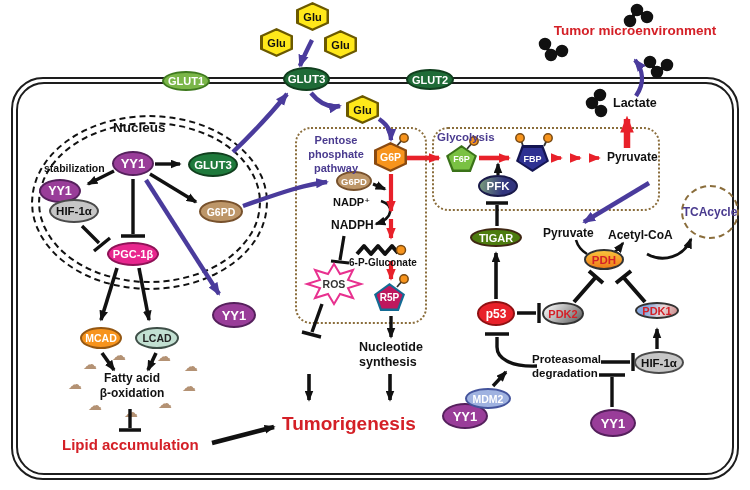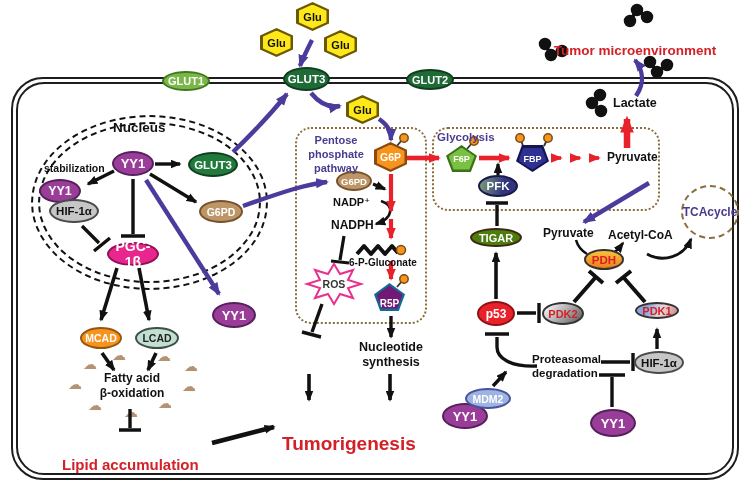--- a/index.html
+++ b/index.html
@@ -18,21 +18,21 @@
   .ell{border-radius:50%;display:flex;align-items:center;justify-content:center;
        font-weight:bold;color:#fff;border:2px solid #333;box-sizing:border-box;
        z-index:10;text-align:center;}
   .shape{z-index:10;}
   .shape .inner{position:absolute;left:2.5px;top:2.5px;right:2.5px;bottom:2.5px;
        display:flex;align-items:center;justify-content:center;font-weight:bold;}
   .hex,.hex .inner{clip-path:polygon(50% 0,100% 26%,100% 74%,50% 100%,0 74%,0 26%);}
   .pent,.pent .inner{clip-path:polygon(50% 0,100% 40%,80% 100%,20% 100%,0 40%);}
   .penti,.penti .inner{clip-path:polygon(18% 0,82% 0,100% 60%,50% 100%,0 60%);}
   .txt{font-weight:bold;color:#111;z-index:11;}
-  .red{color:#d42027;margin-top:20px;}
+  .red{color:#d42027;}
   .purp{color:#4a3b8f;}
   .puff{position:absolute;color:#b49274;font-size:14px;z-index:3;}
   svg.lay{position:absolute;left:0;top:0;z-index:6;}
 </style>
 </head>
 <body>
 
 <div id="fig">
 
   <div class="abs cell-outer" style="left:11px;top:77px;width:724px;height:399px;"></div>
@@ -196,21 +196,21 @@
   <div class="abs ell" style="left:283px;top:67px;width:47px;height:24px;background:#1f6b37;border-color:#113f1e;font-size:11.5px;">GLUT3</div>
   <div class="abs ell" style="left:406px;top:69px;width:48px;height:21px;background:#1f6b37;border-color:#113f1e;font-size:11px;">GLUT2</div>
 
   <div class="abs txt" style="left:113px;top:120px;font-size:13.5px;">Nucleus</div>
   <div class="abs txt" style="left:44px;top:162px;font-size:10.5px;">stabilization</div>
   <div class="abs ell" style="left:112px;top:151px;width:42px;height:25px;background:#993d99;border-color:#55205c;font-size:13px;">YY1</div>
   <div class="abs ell" style="left:39px;top:179px;width:42px;height:24px;background:#993d99;border-color:#55205c;font-size:12.5px;">YY1</div>
   <div class="abs ell" style="left:49px;top:199px;width:50px;height:24px;background:#c6c6c6;border-color:#4a4a4a;color:#111;font-size:11.5px;">HIF-1α</div>
   <div class="abs ell" style="left:188px;top:152px;width:50px;height:25px;background:#1f7a3c;border-color:#113f1e;font-size:11.5px;">GLUT3</div>
   <div class="abs ell" style="left:199px;top:200px;width:44px;height:23px;background:#bd9668;border-color:#77512c;font-size:10.5px;">G6PD</div>
-  <div class="abs ell" style="left:107px;top:242px;width:52px;height:24px;background:#e8268e;border-color:#8f1257;font-size:14px;">PGC-1β</div>
+  <div class="abs ell" style="left:107px;top:242px;width:52px;height:24px;background:#e8268e;border-color:#8f1257;font-size:11px;">PGC-1β</div>
 
   <div class="abs ell" style="left:212px;top:302px;width:44px;height:26px;background:#993d99;border-color:#55205c;font-size:13px;">YY1</div>
   <div class="abs shape hex" style="left:346px;top:95px;width:33px;height:29px;background:#6b5900;">
     <div class="inner" style="background:#ffe81a;color:#111;font-size:11px;">
         <span>Glu</span>
       </div>
     </div>
 
   <div class="abs ell" style="left:80px;top:327px;width:42px;height:22px;background:#f7941d;border-color:#945712;font-size:10.5px;">MCAD</div>
   <div class="abs ell" style="left:135px;top:327px;width:44px;height:22px;background:#c2e0d2;border-color:#3f4f48;color:#222;font-size:10.5px;">LCAD</div>
@@ -222,21 +222,21 @@
   <span class="puff" style="left:112px;top:347px;">☁</span>
   <span class="puff" style="left:157px;top:348px;">☁</span>
   <span class="puff" style="left:184px;top:358px;">☁</span>
   <span class="puff" style="left:68px;top:376px;">☁</span>
   <span class="puff" style="left:182px;top:378px;">☁</span>
   <span class="puff" style="left:88px;top:397px;">☁</span>
   <span class="puff" style="left:124px;top:404px;">☁</span>
   <span class="puff" style="left:158px;top:395px;">☁</span>
   <div class="abs txt red" style="left:62px;top:436px;font-size:15px;">Lipid accumulation</div>
 
-  <div class="abs txt" style="left:349px;top:340px;width:84px;text-align:center;font-size:12.5px;line-height:15px;">
+  <div class="abs txt" style="left:359px;top:340px;width:84px;text-align:left;font-size:12.5px;line-height:15px;">
     <div>Nucleotide</div>
       <div>synthesis</div>
   </div>
   <div class="abs txt red" style="left:282px;top:413px;font-size:19px;">Tumorigenesis</div>
 
   <div class="abs txt purp" style="left:299px;top:133px;width:74px;text-align:center;font-size:11px;line-height:14px;">
     <div>Pentose</div>
       <div>phosphate</div>
       <div>pathway</div>
   </div>
@@ -244,21 +244,21 @@
     <div class="inner" style="background:#f7941d;color:#fff;font-size:10.5px;">
         <span>G6P</span>
       </div>
     </div>
   <div class="abs ell" style="left:336px;top:171px;width:36px;height:20px;background:#bd9668;border-color:#77512c;font-size:9.5px;">G6PD</div>
   <div class="abs txt" style="left:333px;top:196px;font-size:11px;">NADP⁺</div>
   <div class="abs txt" style="left:331px;top:218px;font-size:12px;">NADPH</div>
   <div class="abs txt" style="left:349px;top:257px;font-size:10px;">6-P-Gluconate</div>
   <div class="abs txt" style="left:318px;top:278px;width:32px;text-align:center;font-size:10.5px;color:#333;">ROS</div>
   <div class="abs shape pent" style="left:374px;top:283px;width:31px;height:28px;background:#136b94;">
-    <div class="inner" style="background:#701a75;color:#fff;font-size:10px;align-items:flex-end;">
+    <div class="inner" style="background:#be185d;color:#fff;font-size:10px;">
         <span>R5P</span>
       </div>
     </div>
 
   <div class="abs txt purp" style="left:437px;top:131px;font-size:11.5px;">Glycolysis</div>
   <div class="abs shape pent" style="left:446px;top:145px;width:31px;height:27px;background:#3a7218;">
     <div class="inner" style="background:#7ac143;color:#fff;font-size:9px;">
         <span>F6P</span>
       </div>
     </div>

